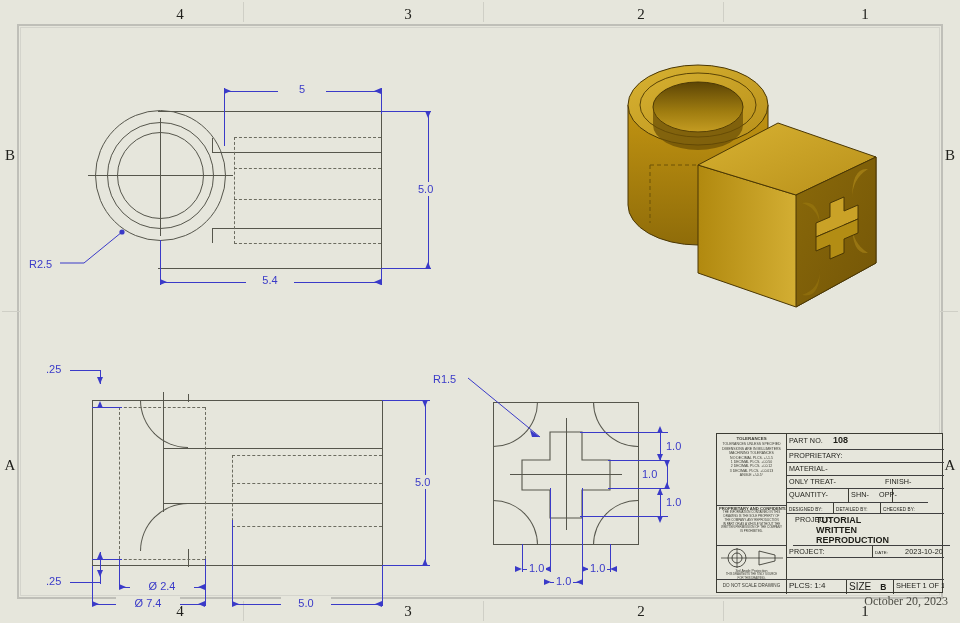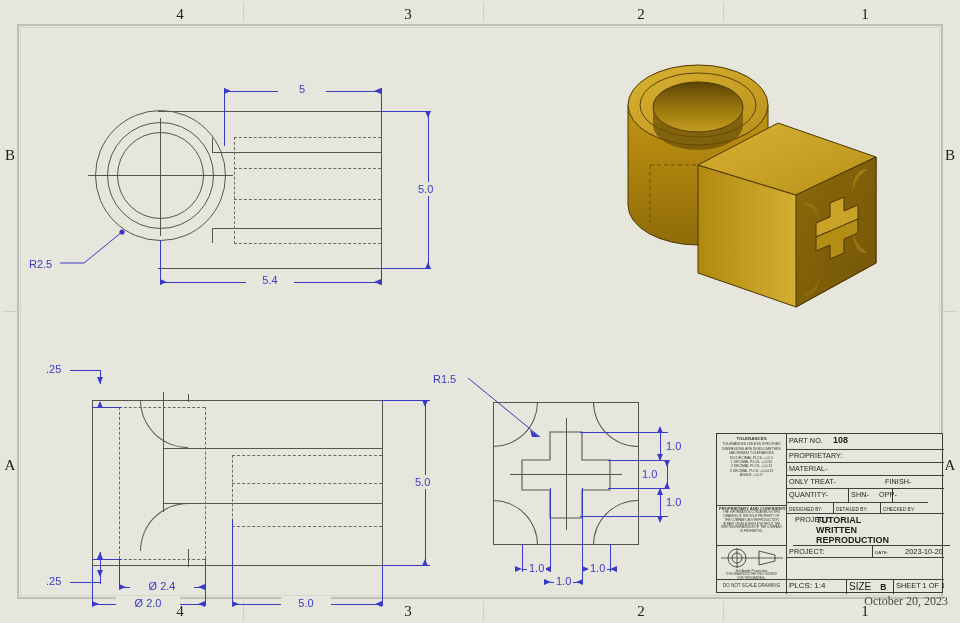--- a/index.html
+++ b/index.html
@@ -194,21 +194,21 @@
     <div class="dim h" style="left:119px;top:257px;width:86px;"></div>
     <div class="ah r" style="left:119px;top:254px;"></div>
     <div class="ah l" style="left:198px;top:254px;"></div>
     <div class="dtxt ctr" style="left:130px;top:250px;width:64px;text-align:center;background:#e6e6dc;">Ø 2.4</div>
 
     <div class="dim v" style="left:92px;top:236px;height:40px;"></div>
     <div class="dim v" style="left:205px;top:258px;height:18px;"></div>
     <div class="dim h" style="left:92px;top:274px;width:113px;"></div>
     <div class="ah r" style="left:92px;top:271px;"></div>
     <div class="ah l" style="left:198px;top:271px;"></div>
-    <div class="dtxt ctr" style="left:116px;top:267px;width:64px;text-align:center;background:#e6e6dc;">Ø 2.0</div>
+    <div class="dtxt ctr" style="left:116px;top:267px;width:64px;text-align:center;background:#e6e6dc;">Ø 7.4</div>
 
     <div class="dim v" style="left:232px;top:190px;height:86px;"></div>
     <div class="dim v" style="left:382px;top:236px;height:40px;"></div>
     <div class="dim h" style="left:232px;top:274px;width:150px;"></div>
     <div class="ah r" style="left:232px;top:271px;"></div>
     <div class="ah l" style="left:375px;top:271px;"></div>
     <div class="dtxt ctr" style="left:281px;top:267px;width:50px;text-align:center;background:#e6e6dc;">5.0</div>
 
     <div class="dim h" style="left:382px;top:70px;width:48px;"></div>
     <div class="dim h" style="left:382px;top:235px;width:48px;"></div>

